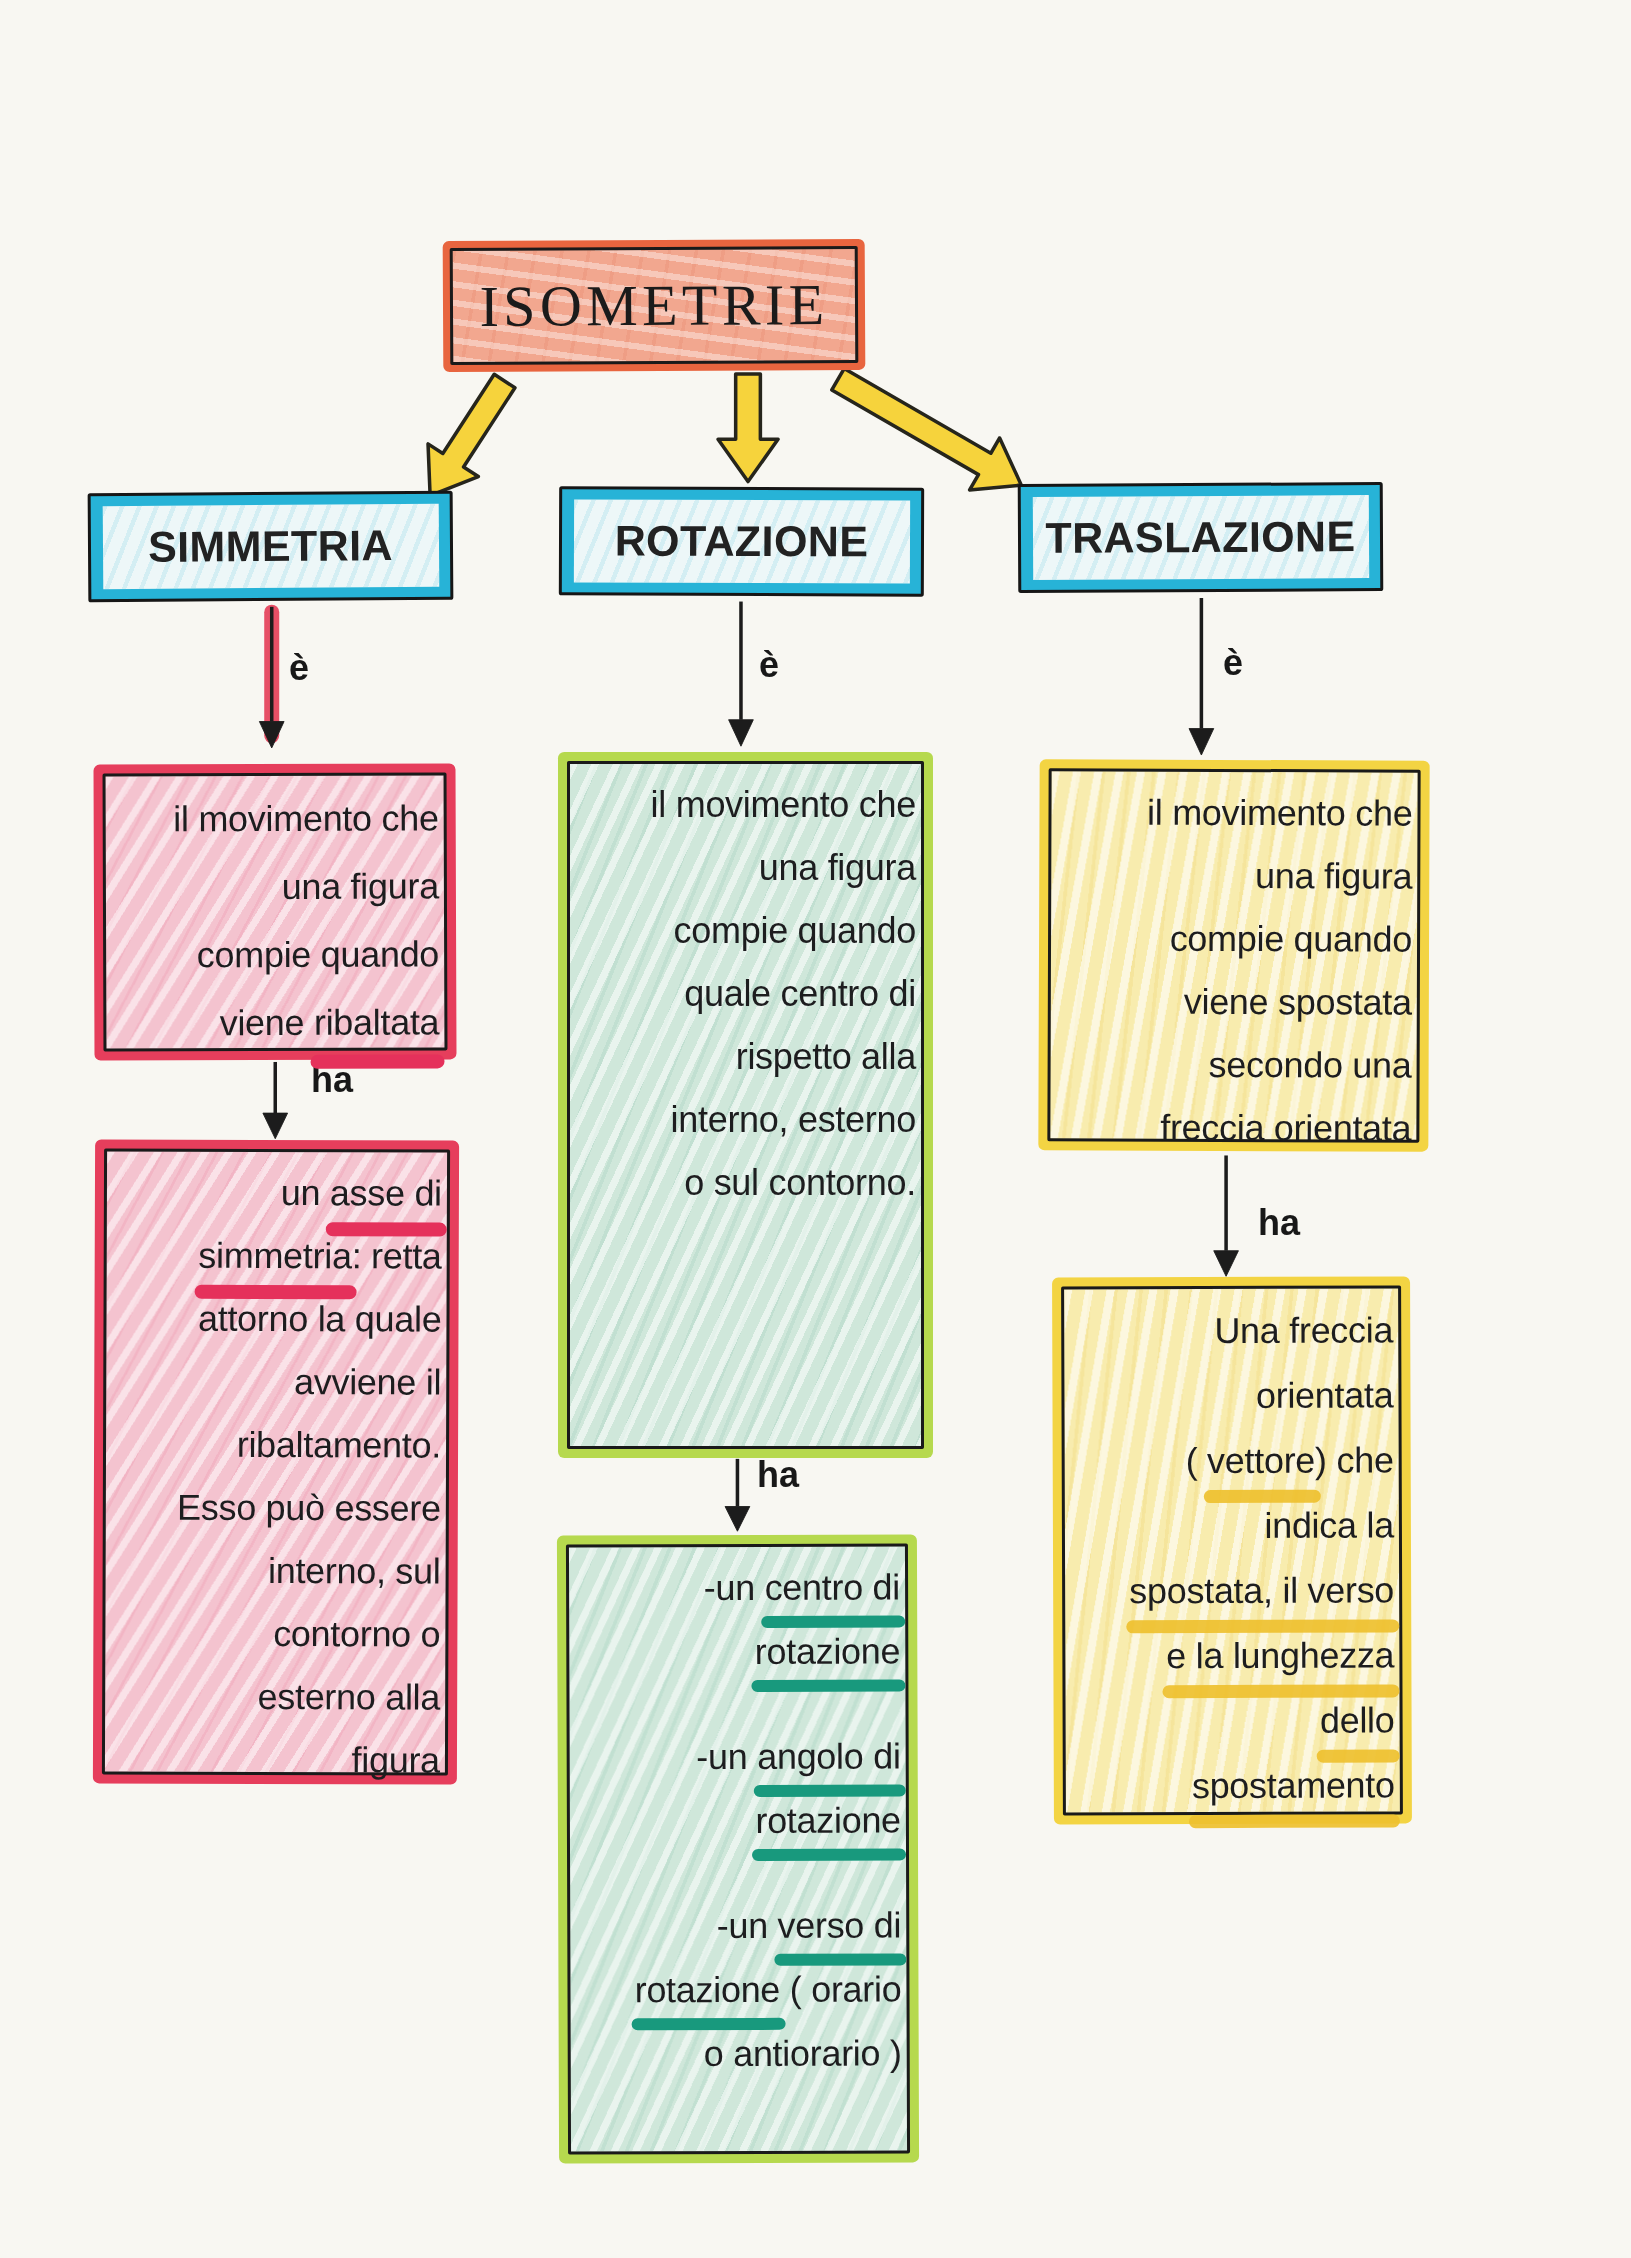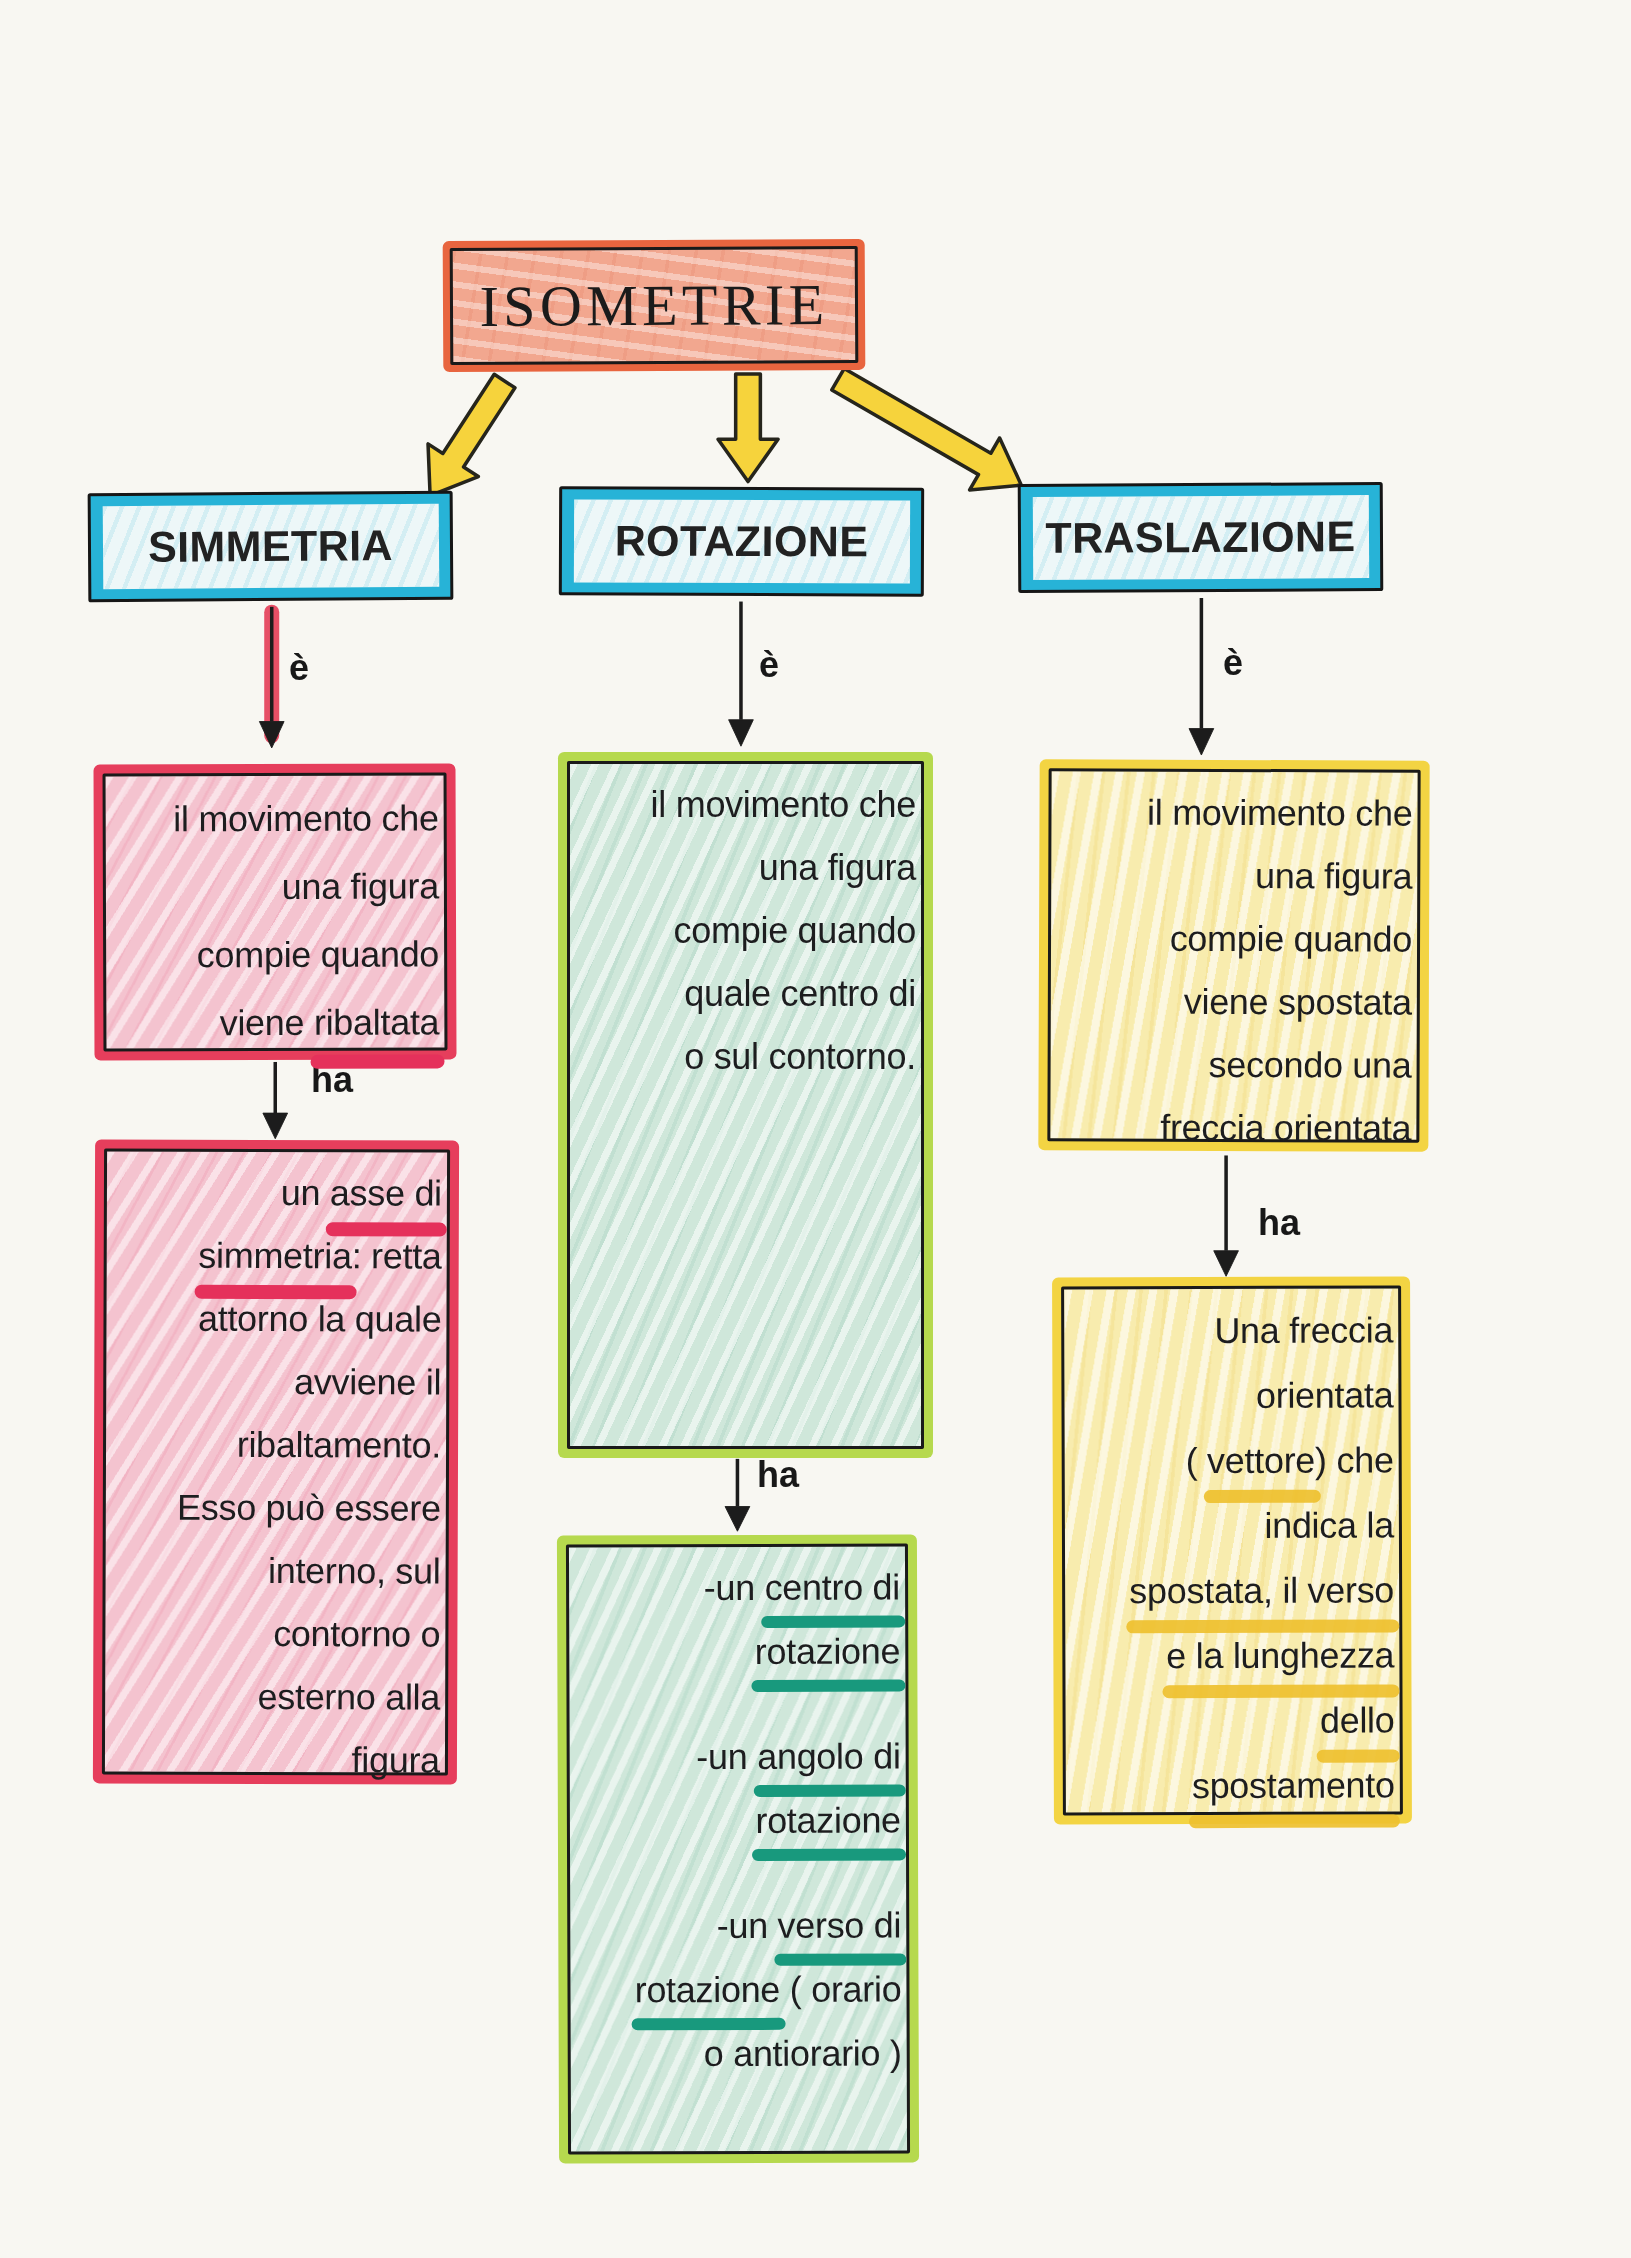--- a/index.html
+++ b/index.html
@@ -180,20 +180,22 @@
         <div class="line"><span class="">figura</span></div>
       </div>
   </div>
 
   <div class="sketch desc green" style="left:558px; top:752px; width:375px; height:706px;">
     <div class="inner rich lh-rotdef">
         <div class="line"><span class="">il movimento che</span></div>
         <div class="line"><span class="">una figura</span></div>
         <div class="line"><span class="">compie quando</span></div>
         <div class="line"><span class="">quale centro di</span></div>
+        <div class="line"><span class="">rispetto alla</span></div>
+        <div class="line"><span class="">interno, esterno</span></div>
         <div class="line"><span class="">o sul contorno.</span></div>
       </div>
   </div>
 
   <div class="sketch desc green" style="left:558px; top:1535px; width:360px; height:628px; transform:rotate(-0.2deg);">
     <div class="inner rich lh-rothas">
         <div class="line"><span class="">-un </span><span class="b u u-teal">centro di</span></div>
         <div class="line"><span class="b u u-teal">rotazione</span></div>
         <div class="gap"></div>
         <div class="line"><span class="">-un </span><span class="b u u-teal">angolo di</span></div>

